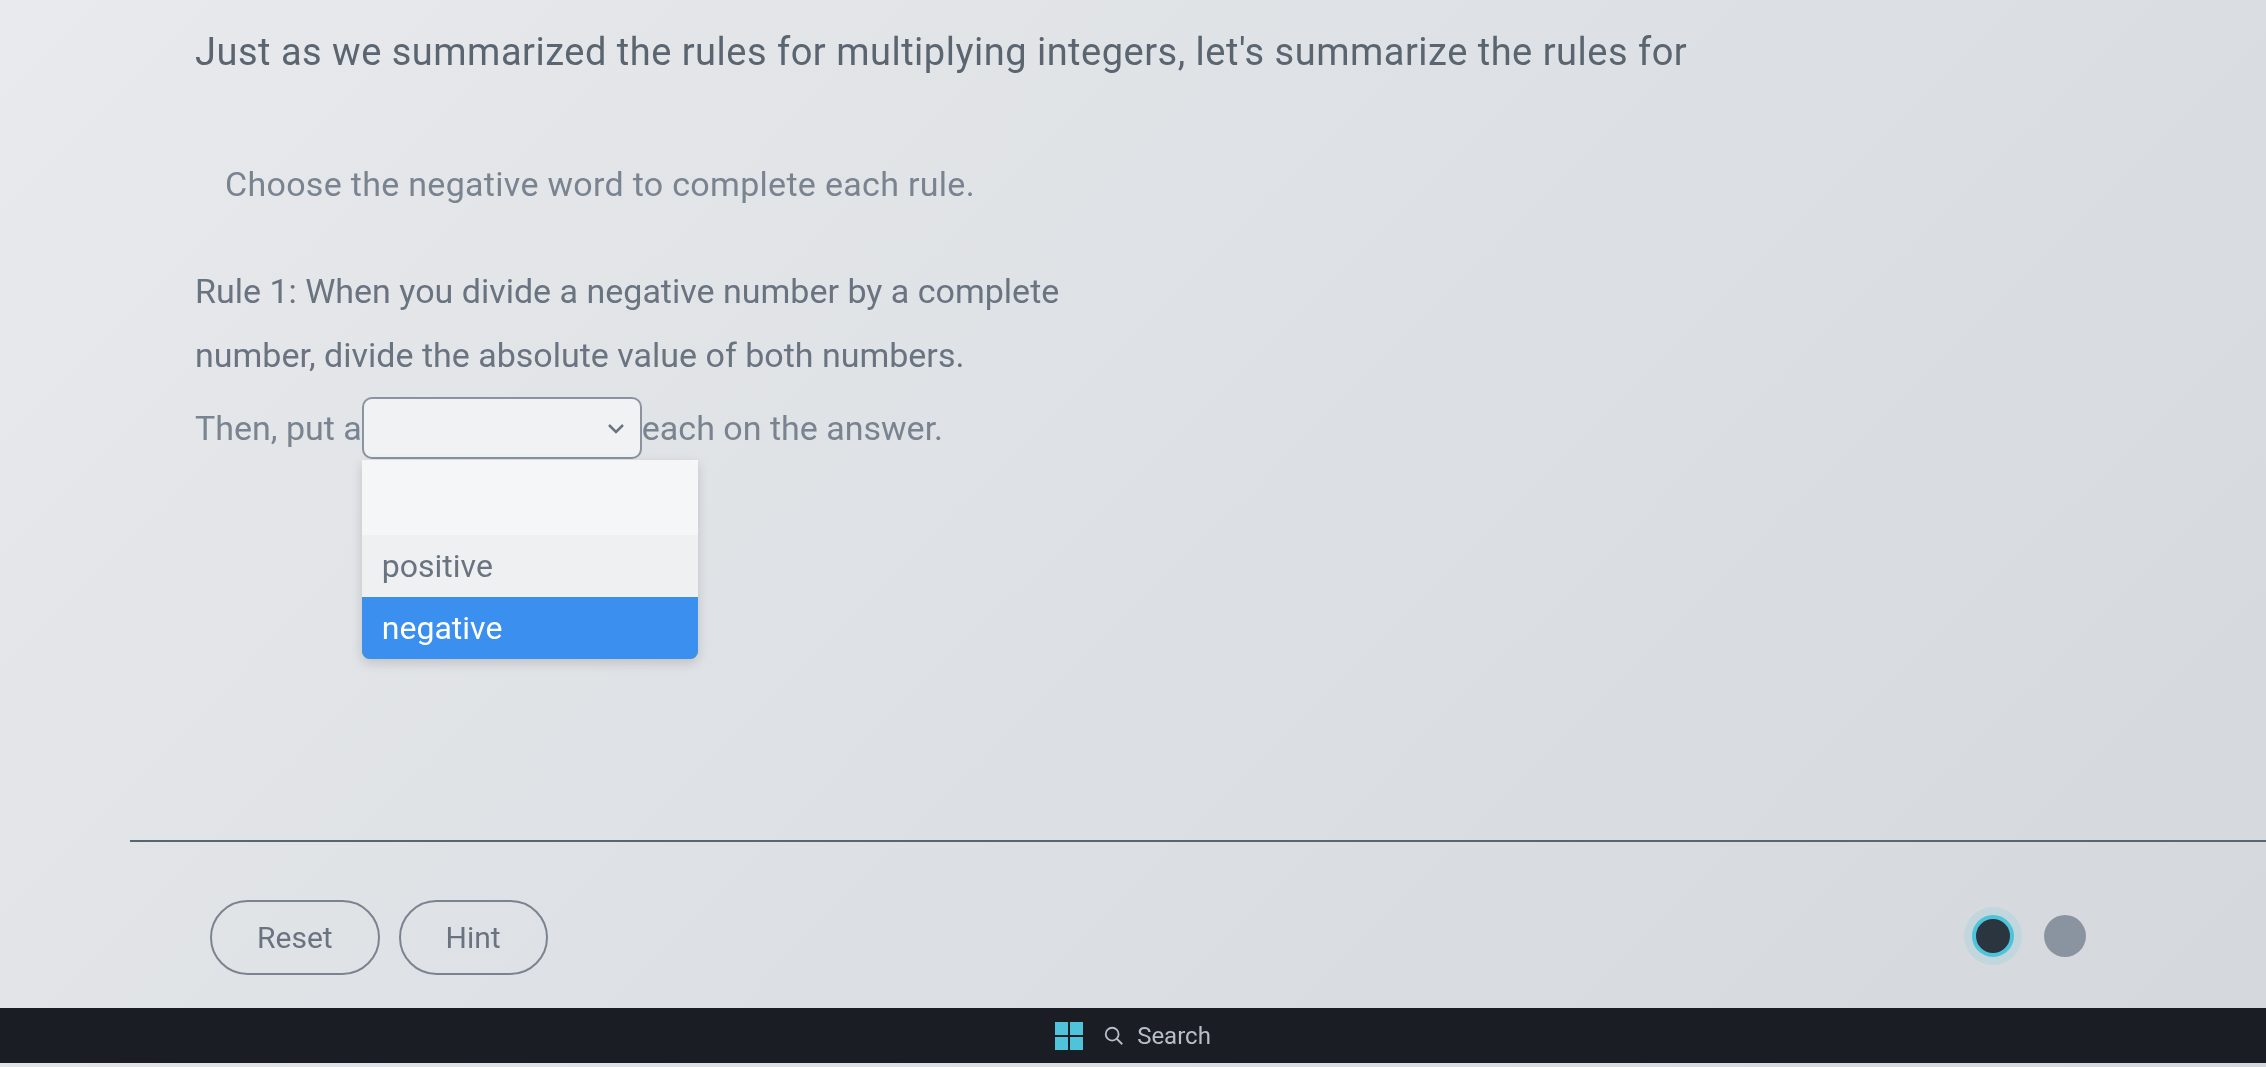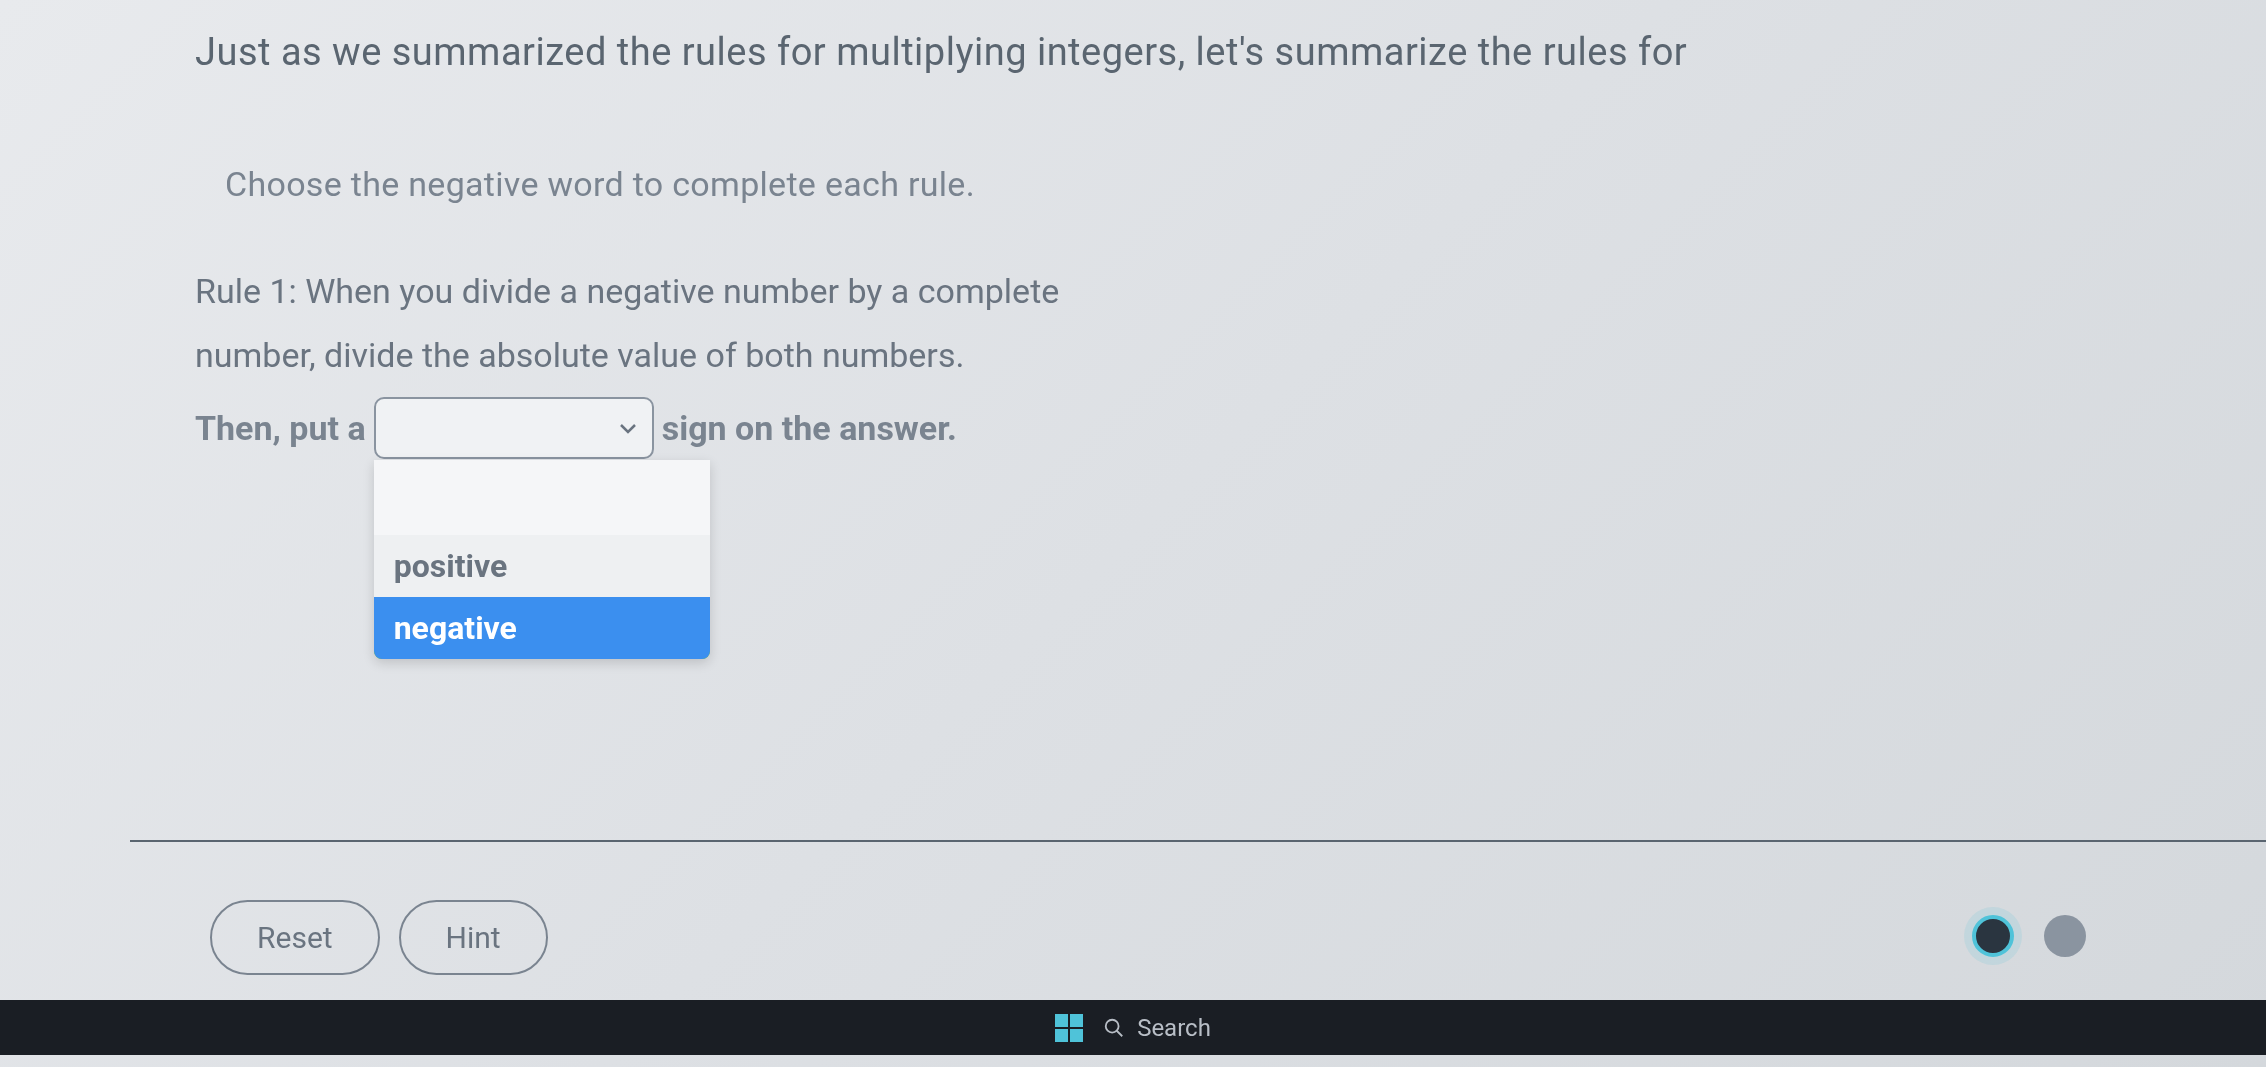--- a/index.html
+++ b/index.html
@@ -44,22 +44,20 @@
       font-weight: 400;
       color: #6a7480;
       line-height: 1.35;
       margin-bottom: 18px;
     }
     
     .rule-line {
       display: flex;
       align-items: center;
       flex-wrap: wrap;
-      gap: 8px;
-      font-weight: bold;
     }
     
     .rule-prefix {
       font-size: 34px;
       color: #7a8490;
     }
     
     .dropdown-container {
       position: relative;
       display: inline-block;
@@ -169,21 +167,21 @@
       border: 4px solid #4fc3d9;
       box-shadow: 0 0 0 8px rgba(79, 195, 217, 0.15);
     }
     
     .dot.inactive {
       background: #8a94a0;
     }
     
     .taskbar {
       position: absolute;
-      bottom: 12px;
+      bottom: 4px;
       left: 0;
       right: 0;
       height: 55px;
       background: #1a1e24;
       display: flex;
       align-items: center;
       justify-content: center;
       gap: 20px;
     }
     
@@ -237,21 +235,21 @@
         </svg>
       </div>
 
       <div class="dropdown-menu">
         <div class="dropdown-blank"></div>
         <div class="dropdown-option">positive</div>
         <div class="dropdown-option highlighted">negative</div>
       </div>
     </div>
 
-    <span class="rule-suffix">sign on the answer.</span>
+    <span class="rule-suffix">each on the answer.</span>
   </div>
 </div>
 
 <div class="divider"></div>
 
 <div class="button-row">
   <button class="pill-button">Reset</button>
   <button class="pill-button">Hint</button>
 </div>
 

